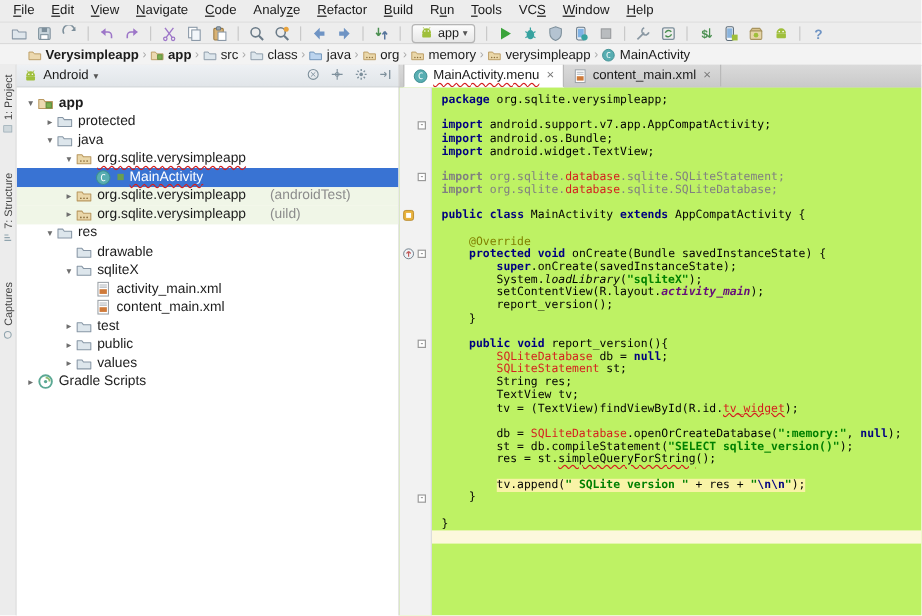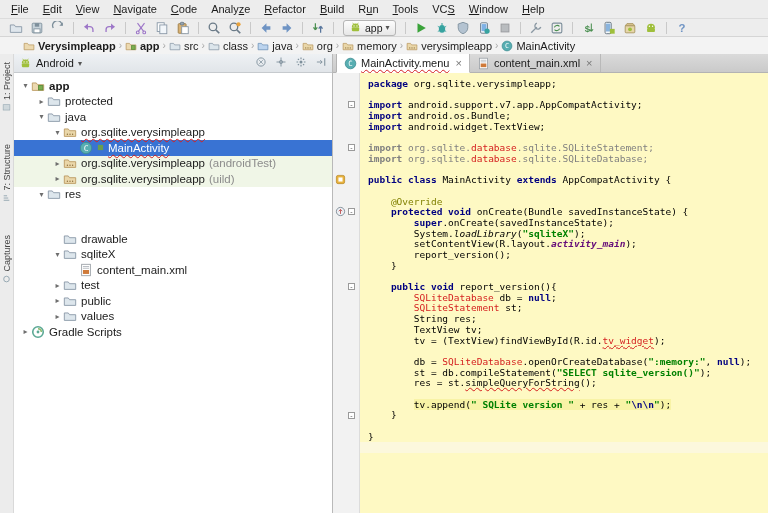--- a/index.html
+++ b/index.html
@@ -32,32 +32,32 @@
   .project{width:318px;display:flex;flex-direction:column;border-right:1px solid #b9b9b9;flex:none;background:#fff}
   .p-header{height:18px;background:linear-gradient(#eef1f4,#e1e5e9);border-bottom:1px solid #c6cace;display:flex;align-items:center;padding:0 5px;gap:4px;flex:none}
   .p-actions{margin-left:auto;display:flex;gap:8px;align-items:center}
   .tree{flex:1;background:#fff;padding-top:5px;overflow:hidden}
   .trow{height:15.5px;display:flex;align-items:center;white-space:nowrap;font-size:11.5px;cursor:default}
   .trow .arrow{width:11px;font-size:8px;color:#6e6e6e;text-align:center;flex:none}
   .trow .ic{margin-right:4px}
   .trow.sel{background:var(--sel);color:#fff}
   .trow.sel .arrow{color:#fff}
   .trow.tint{background:var(--tint)}
-  .tsuffix{color:#8c8c8c;margin-left:4px}
+  .tsuffix{color:#8c8c8c;margin-left:20px}
   .b{font-weight:bold}
   .wavy{text-decoration-line:underline;text-decoration-style:wavy;text-decoration-color:var(--err);
         text-decoration-thickness:1px;text-underline-offset:2px;text-decoration-skip-ink:none}
 
   .editor{flex:1;display:flex;flex-direction:column;min-width:0}
   .tabbar{height:18px;background:linear-gradient(#dadada,#cacaca);border-bottom:1px solid #b3b3b3;display:flex;align-items:stretch;padding-left:3px;flex:none}
   .tab{display:flex;align-items:center;gap:4px;padding:0 7px;font-size:11px;border-right:1px solid #b9b9b9;cursor:default}
   .tab.active{background:#fff;border-left:1px solid #b3b3b3;margin-bottom:-1px;border-bottom:1px solid #fff}
   .tab .close{color:#777;font-size:11px;margin-left:2px}
 
-  .editor-body{flex:1;display:flex;position:relative;background:#fef9c3;min-height:0}
+  .editor-body{flex:1;display:flex;position:relative;background:#bef264;min-height:0}
   .gutter{width:26px;background:#f2f2f2;border-right:1px solid #dcdcdc;position:relative;flex:none}
   .fold{position:absolute;left:15px;width:7px;height:7px;background:#fff;border:1px solid #9a9a9a;
         font-size:7px;line-height:5px;text-align:center;color:#555;box-sizing:border-box}
   .gut-ic{position:absolute;left:2px}
   .code{flex:1;font-family:"DejaVu Sans Mono",monospace;font-size:9.5px;line-height:10.7px;
         padding:6px 0 0 8px;white-space:pre;overflow:hidden}
   .cline{height:10.7px}
   .caretline{background:var(--caretline);margin-left:-8px;padding-left:8px}
   .hlspan{background:var(--hl)}
 
@@ -576,37 +576,49 @@
         </div>
         <div class="trow" style="padding-left: 22px;">
           <span class="arrow">▾</span>
           <span class="ic">
             <svg viewBox="0 0 16 16" width="14" height="14">
               <path d="M1.5 4.5h4.5l1.5 2h7v6.5h-13z" fill="#dde6ec" stroke="#8796a5" stroke-width="1" stroke-linejoin="round"></path>
             </svg>
           </span>
           <span>res</span>
         </div>
-        <div class="trow" style="padding-left: 38px; margin-top: 29px;">
+        <div class="trow" style="padding-left: 38px;">
           <span class="arrow">&nbsp;</span>
           <span class="ic">
             <svg viewBox="0 0 16 16" width="14" height="14">
               <path d="M1.5 4.5h4.5l1.5 2h7v6.5h-13z" fill="#dde6ec" stroke="#8796a5" stroke-width="1" stroke-linejoin="round"></path>
             </svg>
           </span>
           <span>drawable</span>
         </div>
         <div class="trow" style="padding-left: 38px;">
           <span class="arrow">▾</span>
           <span class="ic">
             <svg viewBox="0 0 16 16" width="14" height="14">
               <path d="M1.5 4.5h4.5l1.5 2h7v6.5h-13z" fill="#dde6ec" stroke="#8796a5" stroke-width="1" stroke-linejoin="round"></path>
             </svg>
           </span>
           <span>sqliteX</span>
+        </div>
+        <div class="trow" style="padding-left: 54px;">
+          <span class="arrow">&nbsp;</span>
+          <span class="ic">
+            <svg viewBox="0 0 16 16" width="14" height="14">
+              <rect x="3" y="1.5" width="10" height="13" fill="#fff" stroke="#9aa0a6"></rect>
+              <rect x="4.5" y="8" width="7" height="4.5" fill="#cf7a3a"></rect>
+              <line x1="4.5" y1="4" x2="11.5" y2="4" stroke="#b0b6bb"></line>
+              <line x1="4.5" y1="6" x2="11.5" y2="6" stroke="#b0b6bb"></line>
+            </svg>
+          </span>
+          <span>activity_main.xml</span>
         </div>
         <div class="trow" style="padding-left: 54px;">
           <span class="arrow">&nbsp;</span>
           <span class="ic">
             <svg viewBox="0 0 16 16" width="14" height="14">
               <rect x="3" y="1.5" width="10" height="13" fill="#fff" stroke="#9aa0a6"></rect>
               <rect x="4.5" y="8" width="7" height="4.5" fill="#cf7a3a"></rect>
               <line x1="4.5" y1="4" x2="11.5" y2="4" stroke="#b0b6bb"></line>
               <line x1="4.5" y1="6" x2="11.5" y2="6" stroke="#b0b6bb"></line>
             </svg>

